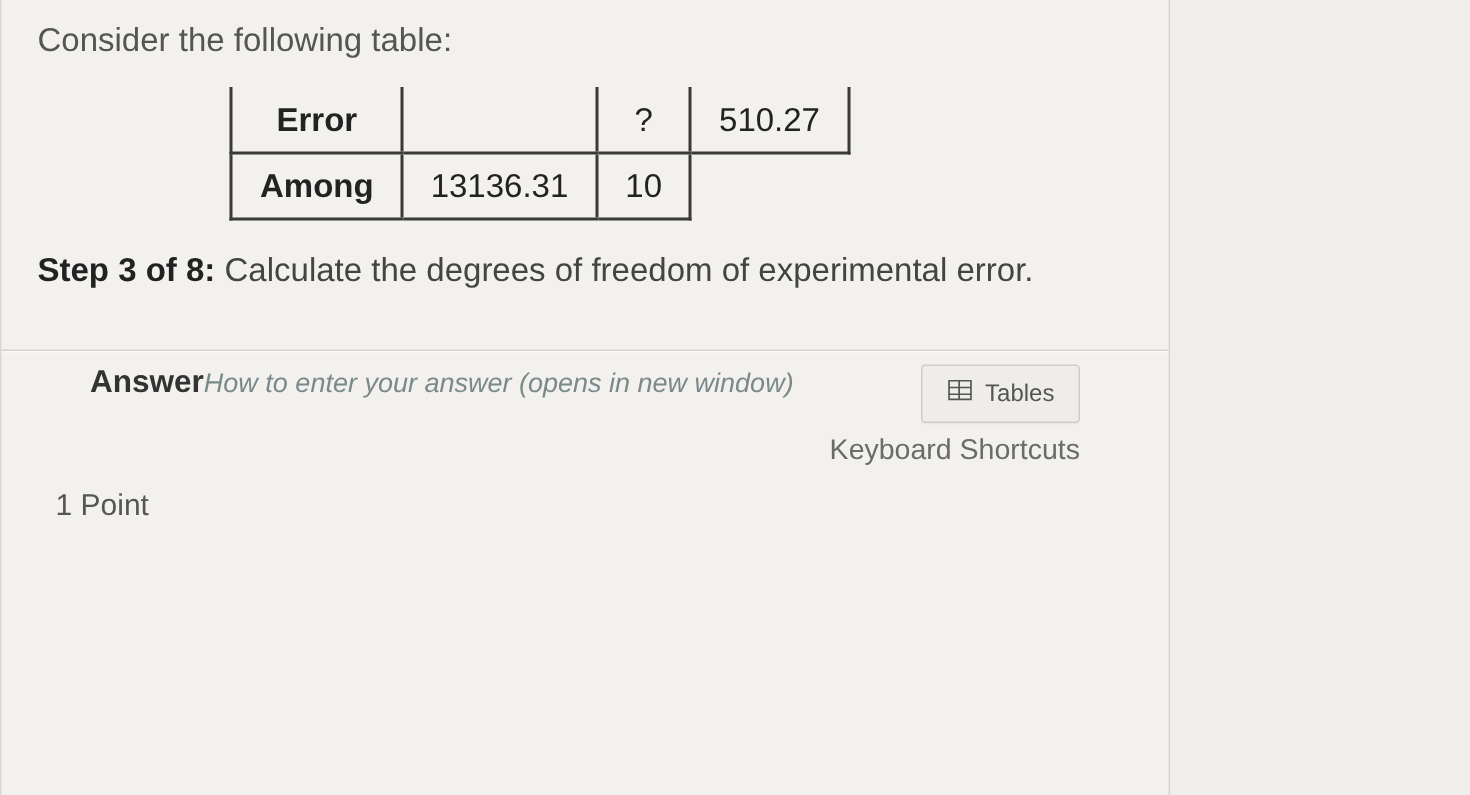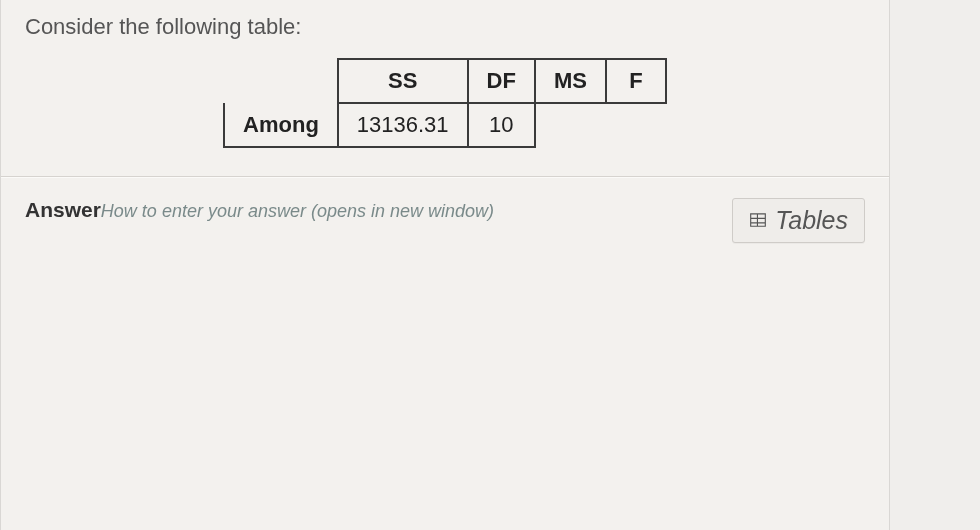--- a/index.html
+++ b/index.html
@@ -10,21 +10,21 @@
     height: 530px;
     font-family: "Helvetica Neue", Arial, sans-serif;
     background: #f0eeec;
     color: #3a3a3a;
     overflow: hidden;
   }
   .panel {
     background: #f3f1ee;
     border-left: 1px solid #d9d7d4;
     border-right: 1px solid #d9d7d4;
-    width: 890px;
+    width: 780px;
     height: 530px;
     position: relative;
   }
   .section-top {
     padding: 14px 24px 10px 24px;
   }
   .prompt-text {
     font-size: 22px;
     color: #555;
     margin-bottom: 18px;
@@ -60,23 +60,23 @@
   }
   .step-line .bold { font-weight: 700; color: #222; }
 
   .divider {
     border-top: 1px solid #d6d3cf;
     border-bottom: 1px solid #fbfaf8;
     height: 0;
   }
 
   .answer-section {
-    padding: 20px 24px 4px 24px;
+    padding: 8px 24px 4px 24px;
     display: flex;
-    justify-content: space-between;
+    justify-content: center;
     align-items: flex-start;
     gap: 24px;
   }
   .answer-left { max-width: 520px; }
   .answer-label {
     font-size: 21px;
     font-weight: 700;
     color: #333;
   }
   .answer-hint {
@@ -88,27 +88,26 @@
   .answer-right {
     text-align: right;
   }
   .btn {
     display: inline-flex;
     align-items: center;
     gap: 8px;
     background: #efedea;
     border: 1px solid #cfccc8;
     color: #555;
-    font-size: 25px;
+    font-size: 16px;
     padding: 7px 16px;
     border-radius: 3px;
     margin-left: 8px;
     cursor: pointer;
     box-shadow: 0 1px 0 rgba(0,0,0,0.03);
-    font-style: italic;
   }
   .btn svg { width: 18px; height: 18px; fill: #555; }
   .kshortcuts {
     font-size: 19px;
     color: #6b6b6b;
     margin-top: 8px;
   }
   .points {
     padding: 10px 0 0 36px;
     font-size: 20px;
@@ -118,53 +117,58 @@
 </head>
 <body>
 
 <div class="panel">
 
   <div class="section-top">
     <div class="prompt-text">Consider the following table:</div>
 
     <table class="anova">
       <tbody>
-          <tr>
-        <th></th>
-        <th class="b-top b-left b-bottom">SS</th>
-        <th class="b-top b-left b-bottom">DF</th>
-        <th class="b-top b-left b-bottom">MS</th>
-        <th class="b-top b-left b-bottom b-right">F</th>
+      <tr>
+        <td class="rowlabel b-left b-bottom">Error</td>
+        <td class="b-left b-bottom"></td>
+        <td class="b-left b-bottom">?</td>
+        <td class="b-left b-bottom b-right">510.27</td>
+        <td></td>
       </tr>
       <tr>
         <td class="rowlabel b-left b-bottom">Among</td>
         <td class="b-left b-bottom">13136.31</td>
         <td class="b-left b-bottom b-right">10</td>
         <td></td>
         <td></td>
       </tr>
     </tbody>
       </table>
 
+    <div class="step-line">
+      <span class="bold">Step 3 of 8:</span><span> Calculate the degrees of freedom of experimental error.</span>
+    </div>
   </div>
 
   <div class="divider"></div>
 
   <div class="answer-section">
     <div class="answer-left">
       <span class="answer-label">Answer</span><span class="answer-hint">How to enter your answer (opens in new window)</span>
     </div>
     <div class="answer-right">
       <div>
         <button class="btn">
           <span>
             <svg viewBox="0 0 16 16">
                 <path d="M1 2h14v12H1V2zm1 1v3h5V3H2zm6 0v3h6V3H8zM2 7v3h5V7H2zm6 0v3h6V7H8zM2 11v2h5v-2H2zm6 0v2h6v-2H8z"></path>
               </svg>
           </span>
           <span>Tables</span>
         </button>
       </div>
+      <div class="kshortcuts">Keyboard Shortcuts</div>
     </div>
   </div>
 
+  <div class="points">1 Point</div>
 
 </div>
 
 </body></html>

